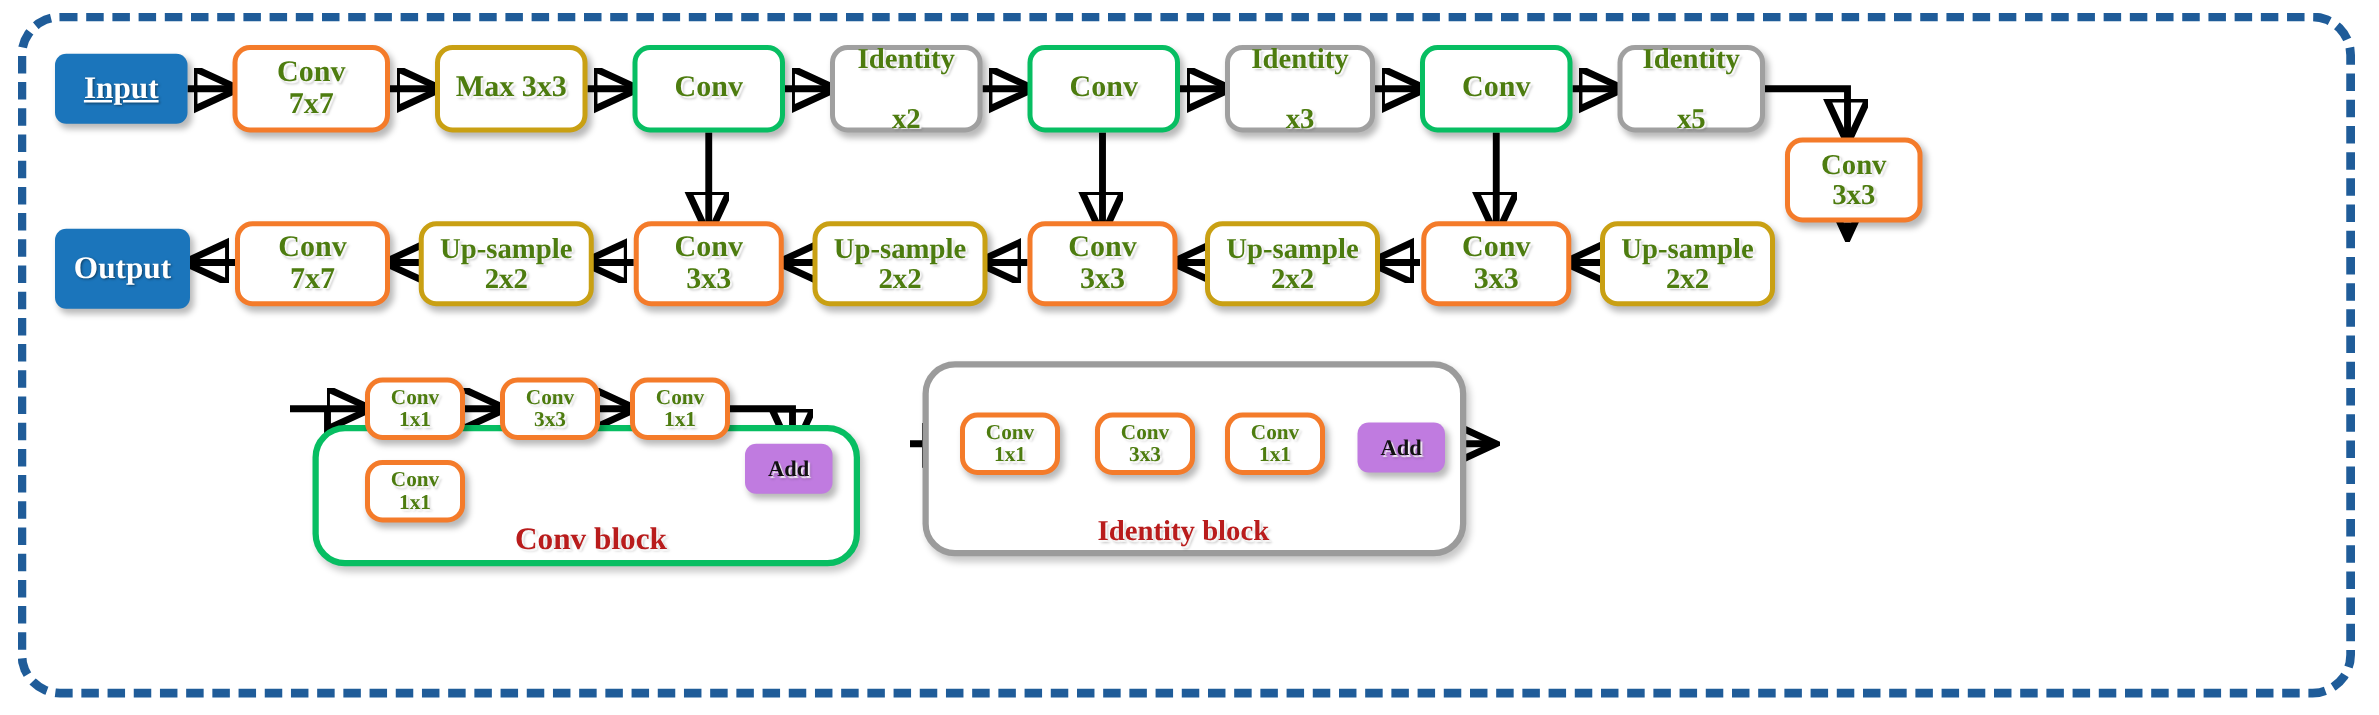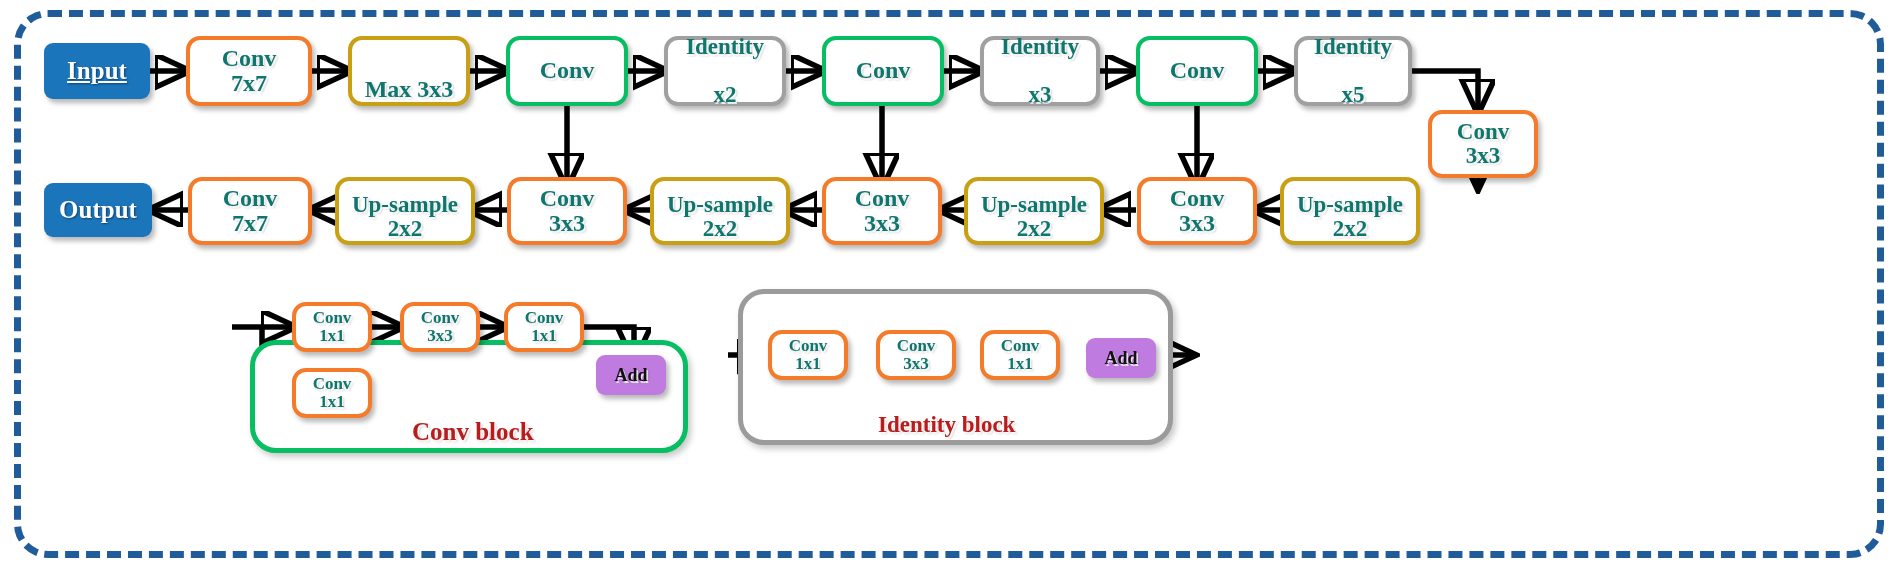--- a/index.html
+++ b/index.html
@@ -10,28 +10,28 @@
   
   #outer-frame{
     position:absolute;left:14px;top:10px;width:1870px;height:548px;
     border:7px dashed #1F5C99;border-radius:34px;box-sizing:border-box;
   }
   
   .node{
     position:absolute;box-sizing:border-box;
     display:flex;flex-direction:column;align-items:center;justify-content:center;
     background:#ffffff;border-radius:14px;
-    font-weight:bold;color:#0f766e;line-height:1.05;
+    font-weight:bold;color:#4d7c0f;line-height:1.05;
     text-align:center;
     box-shadow:3px 4px 5px rgba(0,0,0,.28);
     text-shadow:1.5px 1.5px 1px rgba(255,255,255,.9), 2px 2px 2px rgba(0,0,0,.25);
   }
   .node .l1,.node .l2{display:block;white-space:nowrap;}
   .b-orange{border:4px solid #F47B2A;}
-  .b-gold  {border:4px solid #C9A013;justify-content:flex-end;}
+  .b-gold  {border:4px solid #C9A013;}
   .b-green {border:4px solid #07BE62;}
   .b-grey  {border:4px solid #A0A0A0;gap:24px;}
   .fill-blue{
     background:#1B75BB;border:none;color:#ffffff;border-radius:9px;
     text-shadow:1px 1px 2px rgba(0,0,0,.45);
   }
   .fill-purple{
     background:#C07BE0;border:none;border-radius:9px;color:#111;
     box-shadow:3px 4px 5px rgba(0,0,0,.28);
   }
@@ -143,21 +143,21 @@
 <div class="node b-grey" style="left:1294px;top:36px;width:118px;height:70px;font-size:23px;">
   <span class="l1">Identity</span>
   <span class="l2">x5</span>
 </div>
 
 <div class="node b-orange" style="left:1428px;top:110px;width:110px;height:68px;font-size:23px;">
   <span class="l1">Conv</span>
   <span class="l2">3x3</span>
 </div>
 
-<div class="node fill-blue" style="left:44px;top:183px;width:108px;height:54px;font-size:25px;">
+<div class="node fill-blue" style="left:44px;top:183px;width:108px;height:64px;font-size:25px;">
   <span class="l1">Output</span>
 </div>
 
 <div class="node b-orange" style="left:188px;top:177px;width:124px;height:68px;font-size:24px;">
   <span class="l1">Conv</span>
   <span class="l2">7x7</span>
 </div>
 
 <div class="node b-gold" style="left:335px;top:177px;width:140px;height:68px;font-size:23px;">
   <span class="l1">Up-sample</span>

